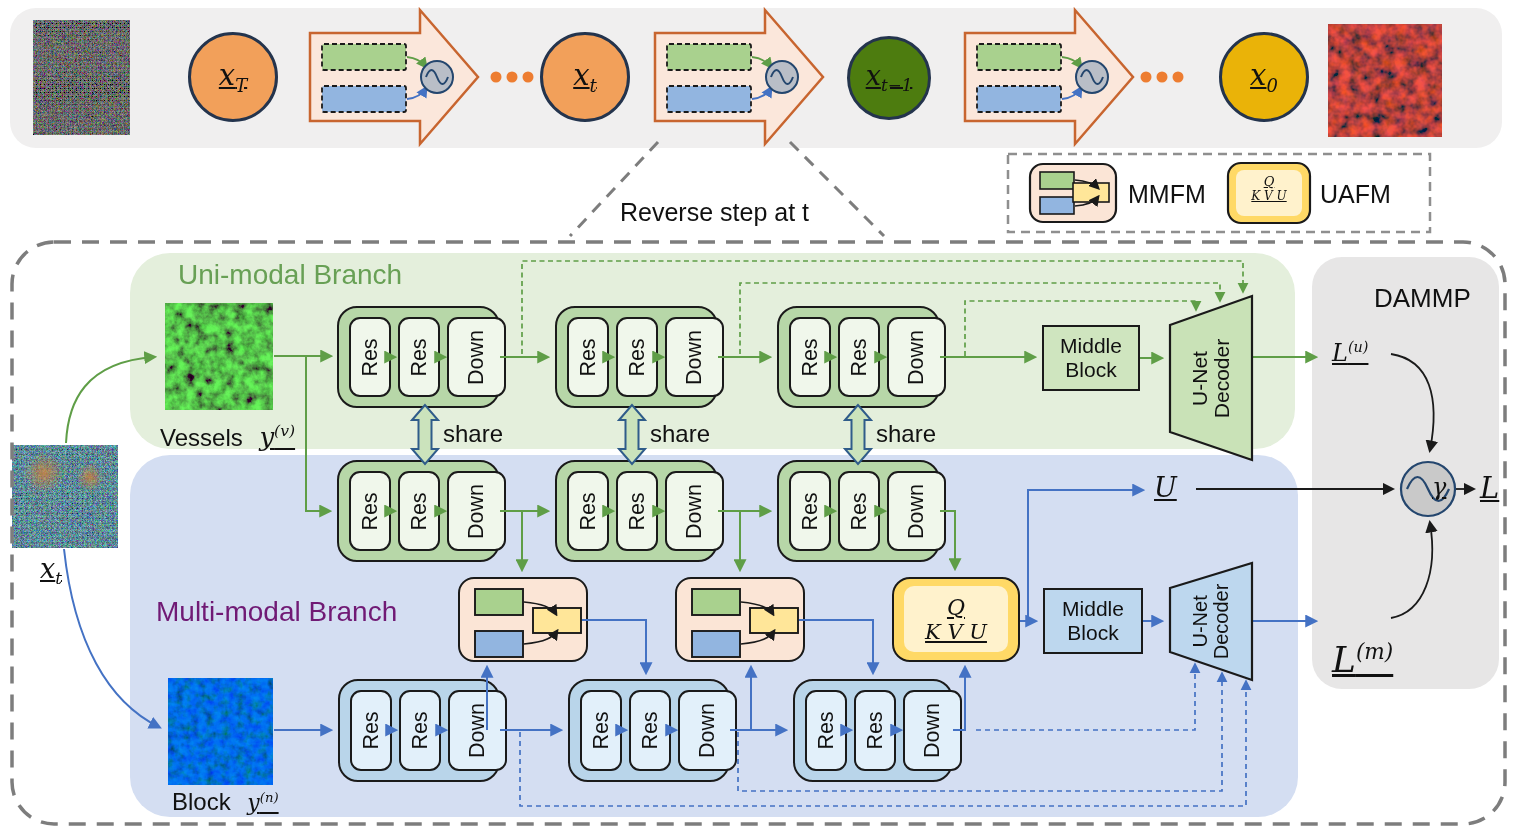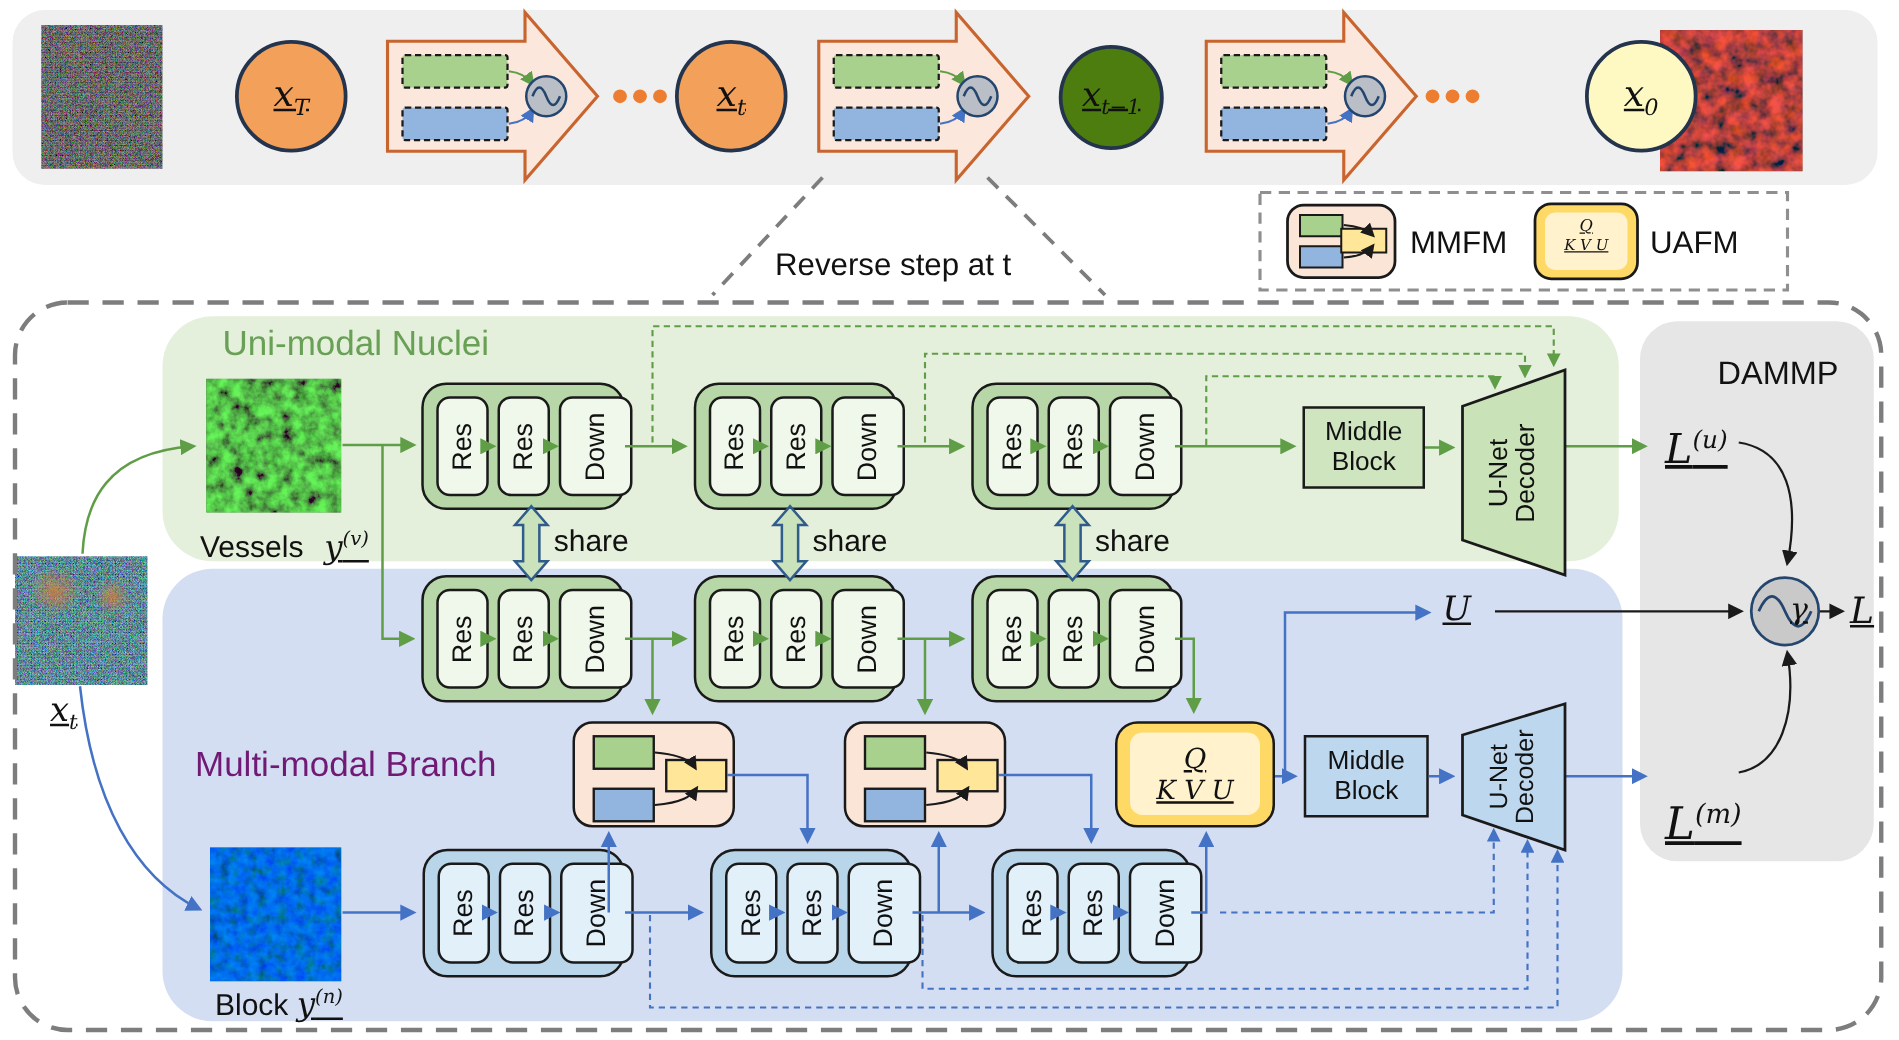--- a/index.html
+++ b/index.html
@@ -384,60 +384,60 @@
 
   <div class="node" style="left:188px;top:32px;width:90px;height:90px;background:#f2a05a">
     <span class="math" style="font-size:29px"><span>x</span><sub>T</sub></span>
     </div>
   <div class="node" style="left:540px;top:32px;width:90px;height:90px;background:#f2a05a">
     <span class="math" style="font-size:29px"><span>x</span><sub>t</sub></span>
     </div>
   <div class="node" style="left:847px;top:36px;width:84px;height:84px;background:#4d7c0f">
     <span class="math" style="font-size:27px"><span>x</span><sub>t−1</sub></span>
     </div>
-  <div class="node" style="left:1268px;top:32px;width:90px;height:90px;background:#fef9c3">
+  <div class="node" style="left:1219px;top:32px;width:90px;height:90px;background:#eab308">
     <span class="math" style="font-size:29px"><span>x</span><sub>0</sub></span>
     </div>
 
   <div class="txt" style="left:620px;top:198px;font-size:25px">Reverse step at t</div>
   <div class="txt" style="left:1128px;top:180px;font-size:25px">MMFM</div>
   <div class="txt" style="left:1320px;top:180px;font-size:25px">UAFM</div>
   <div class="txt" style="left:1240px;top:175px;width:58px;text-align:center;line-height:1.15;z-index:7">
     <span class="math" style="font-size:13px;display:block">Q</span>
     <span class="math" style="font-size:12px;display:block">K V U</span>
   </div>
 
-  <div class="txt title-green" style="left:178px;top:259px">Uni-modal Nuclei</div>
+  <div class="txt title-green" style="left:178px;top:259px">Uni-modal Branch</div>
   <div class="txt title-blue" style="left:156px;top:596px">Multi-modal Branch</div>
 
   <div class="txt" style="left:160px;top:422px;font-size:24px">
     <span>Vessels</span>
     <span class="math" style="margin-left:10px;font-size:26px"><span>y</span><sup>(v)</sup></span>
   </div>
   <div class="txt" style="left:172px;top:788px;font-size:24px">
     <span>Block</span>
-    <span class="math" style="margin-left:0;font-size:26px"><span>y</span><sup>(n)</sup></span>
+    <span class="math" style="margin-left:10px;font-size:22px"><span>y</span><sup>(n)</sup></span>
   </div>
   <div class="txt math" style="left:40px;top:553px;font-size:27px">
     <span>x</span><sub>t</sub>
   </div>
 
   <div class="txt" style="left:443px;top:420px;font-size:24px">share</div>
   <div class="txt" style="left:650px;top:420px;font-size:24px">share</div>
   <div class="txt" style="left:876px;top:420px;font-size:24px">share</div>
 
   <div class="dec-label" style="left:1168px;top:296px;width:86px;height:164px">
     <span style="width:96px">U-Net Decoder</span>
     </div>
   <div class="dec-label" style="left:1168px;top:563px;width:86px;height:117px">
     <span style="width:96px;font-size:20px">U-Net Decoder</span>
     </div>
 
   <div class="txt" style="left:1374px;top:283px;font-size:26px">DAMMP</div>
-  <div class="txt math" style="left:1332px;top:339px;font-size:33px">
+  <div class="txt math" style="left:1332px;top:339px;font-size:24px">
     <span>L</span><sup>(u)</sup></div>
   <div class="txt math" style="left:1332px;top:639px;font-size:36px">
     <span>L</span><sup>(m)</sup></div>
   <div class="txt math" style="left:1154px;top:472px;font-size:27px">U</div>
   <div class="txt math" style="left:1432px;top:473px;font-size:24px;z-index:7">γ</div>
   <div class="txt math" style="left:1480px;top:471px;font-size:29px">L</div>
 
 </div>
 
 </body></html>

